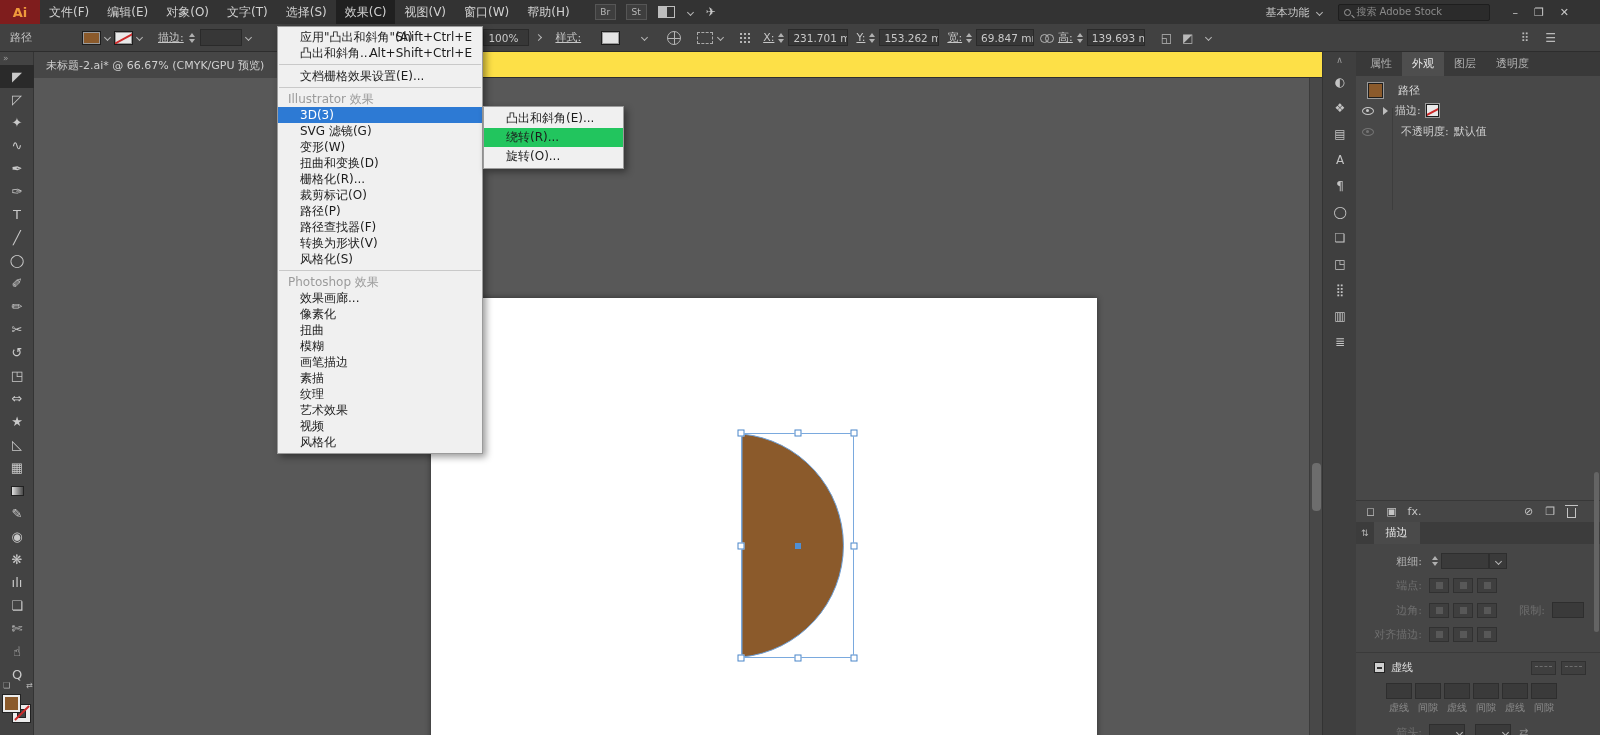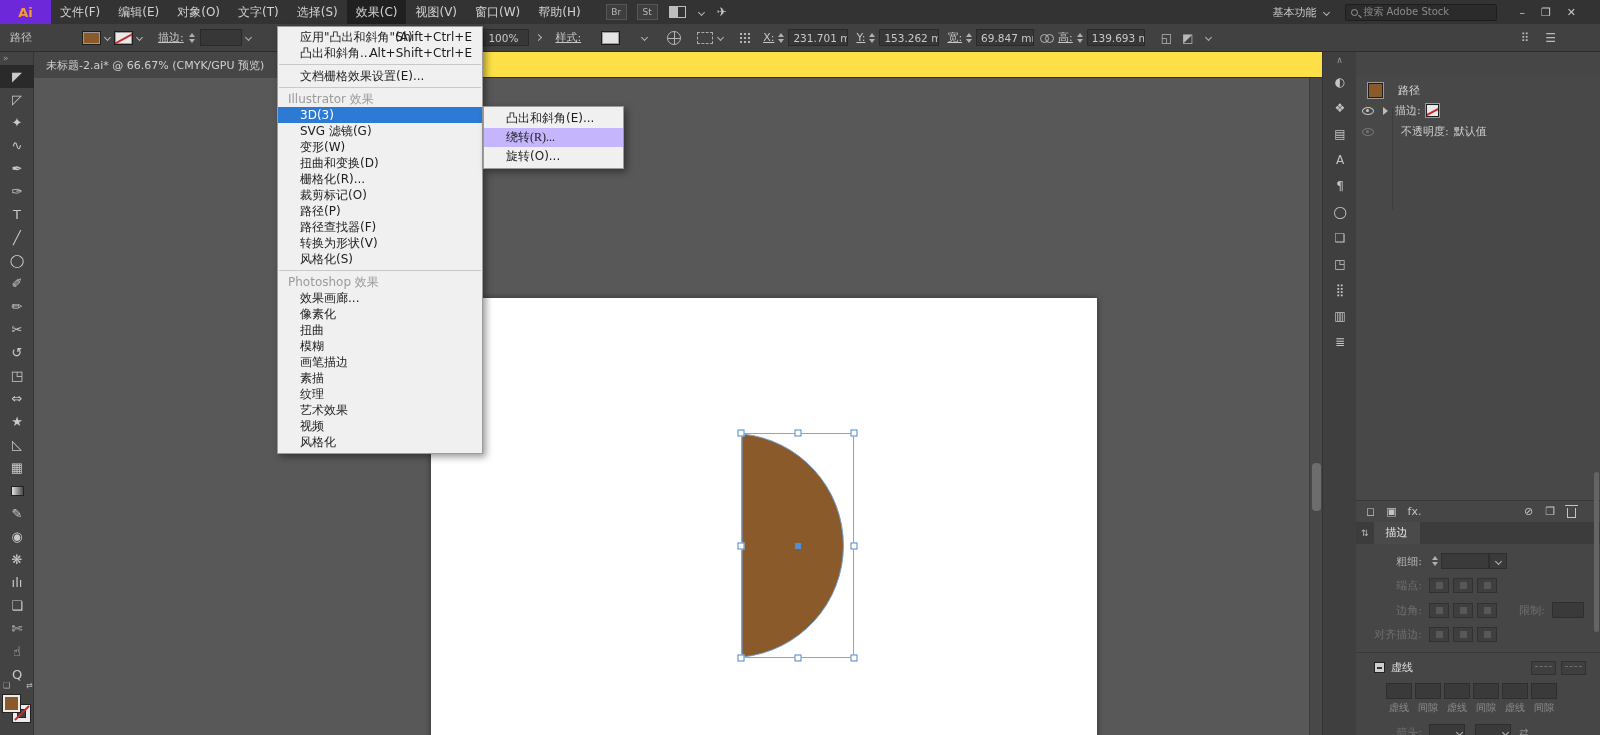--- a/index.html
+++ b/index.html
@@ -1,30 +1,30 @@
 <!DOCTYPE html>
 <html><head>
 <meta charset="utf-8">
 <style>
   * { margin:0; padding:0; box-sizing:border-box; }
   body { background:#222; font-family:"DejaVu Sans","Liberation Sans",sans-serif; }
   #app { position:relative; width:1600px; height:735px; background:#5b5b5b; overflow:hidden; }
 
   
   .titlebar { position:absolute; left:0; top:0; width:100%; height:24px; background:#333333; display:flex; align-items:center; z-index:6; }
-  .ai-logo { width:51px; height:24px; background:#6d28d9; color:#f09a3c; font-weight:bold; font-size:13px; display:flex; align-items:center; justify-content:center; }
+  .ai-logo { width:40px; height:24px; background:#7f1d1d; color:#f09a3c; font-weight:bold; font-size:13px; display:flex; align-items:center; justify-content:center; }
   .menu-item { padding:0 9px; height:24px; line-height:24px; color:#d2d2d2; font-size:12px; white-space:nowrap; }
   .menu-item.active { background:#202020; }
   .tb-icons { display:flex; align-items:center; margin-left:16px; gap:11px; }
   .badge { width:21px; height:16px; background:#3e3e3e; border:1px solid #565656; color:#b9b9b9; font-size:9px; display:flex; align-items:center; justify-content:center; }
   .layout-ico { width:17px; height:12px; border:1px solid #bdbdbd; display:flex; }
   .layout-ico i { flex:1; border-right:1px solid #bdbdbd; background:#bdbdbd; }
   .layout-ico i:last-child { background:none; border:none; }
   .share-glyph { color:#c9c9c9; font-size:12px; }
-  .tb-right { margin-left:auto; display:flex; align-items:center; gap:14px; padding-right:16px; }
+  .tb-right { margin-left:auto; display:flex; align-items:center; gap:14px; padding-right:23px; }
   .workspace { display:flex; align-items:center; gap:6px; color:#c6c6c6; font-size:11px; }
   .searchbox { width:152px; height:17px; background:#2b2b2b; border:1px solid #1e1e1e; border-radius:2px; display:flex; align-items:center; gap:5px; padding:0 5px; color:#8a8a8a; font-size:10px; }
   .mag { position:relative; width:7px; height:7px; border:1px solid #9a9a9a; border-radius:50%; flex:none; }
   .mag::after { content:''; position:absolute; left:6px; top:6px; width:4px; height:1px; background:#9a9a9a; transform:rotate(45deg); }
   .win-controls { display:flex; }
   .win-controls span { color:#c9c9c9; font-size:11px; padding:0 8px; }
 
   
   .caret { display:inline-block; width:5px; height:5px; border-right:1px solid #b5b5b5; border-bottom:1px solid #b5b5b5; transform:rotate(45deg); margin:0 2px; flex:none; }
   .more { display:inline-block; width:5px; height:5px; border-right:1px solid #b5b5b5; border-bottom:1px solid #b5b5b5; transform:rotate(-45deg); margin-left:4px; }
@@ -134,21 +134,21 @@
 
   
   .effect-menu { position:absolute; left:277px; top:26px; width:206px; background:#f0f0f0; border:1px solid #9b9b9b; box-shadow:3px 3px 7px rgba(0,0,0,.4); padding:2px 0 3px; z-index:20; font-size:12px; color:#1c1c1c; }
   .em-item { position:relative; height:16px; line-height:16px; padding-left:22px; white-space:nowrap; }
   .em-item .sc { position:absolute; right:10px; }
   .em-item.active { background:#2d7ad4; color:#ffffff; }
   .em-header { height:16px; line-height:16px; padding-left:10px; color:#9b9b9b; }
   .em-sep { height:1px; background:#c9c9c9; margin:3px 1px; }
   .submenu { position:absolute; left:483px; top:106px; width:141px; background:#f0f0f0; border:1px solid #9b9b9b; box-shadow:3px 3px 7px rgba(0,0,0,.4); padding:2px 0; z-index:21; font-size:12px; color:#1c1c1c; }
   .sm-item { height:19px; line-height:19px; padding-left:22px; white-space:nowrap; }
-  .sm-item.active { background:#c4b5fd;font-family:Liberation Serif, serif; }
+  .sm-item.active { background:#22c55e; }
 
   
   .watermark { position:absolute; right:5px; bottom:3px; display:flex; align-items:flex-end; gap:7px; z-index:30; color:#fff; opacity:.95; }
   .wm-text { display:flex; flex-direction:column; line-height:1.05; }
   .wm-title { font-size:27px; font-weight:bold; letter-spacing:2px; }
   .wm-sub { font-size:12px; letter-spacing:1px; }
 </style>
 </head>
 <body>
 
@@ -424,20 +424,27 @@
         <div class="strip-ico">◯</div>
         <div class="strip-ico">❏</div>
         <div class="strip-ico">◳</div>
         <div class="strip-ico">⣿</div>
         <div class="strip-ico">▥</div>
         <div class="strip-ico">≣</div>
       </div>
   </div>
 
   <div class="rpanel">
+    <div class="rtabs" id="rtabs">
+        <div class="rtab">属性</div>
+        <div class="rtab active">外观</div>
+        <div class="rtab">图层</div>
+        <div class="rtab">透明度</div>
+        <span class="hamb-wrap"><span class="hamb"></span></span>
+      </div>
     <div class="rscroll-thumb"></div>
 
     <div class="appearance">
       <div class="ap-guide"></div>
       <div class="ap-row first">
         <span class="ap-swatch" style="background:#8B5A2B;margin-left:6px;"></span>
         <span style="margin-left:10px;color:#dcdcdc;">路径</span>
       </div>
       <div class="ap-row">
         <span class="eye"></span>

